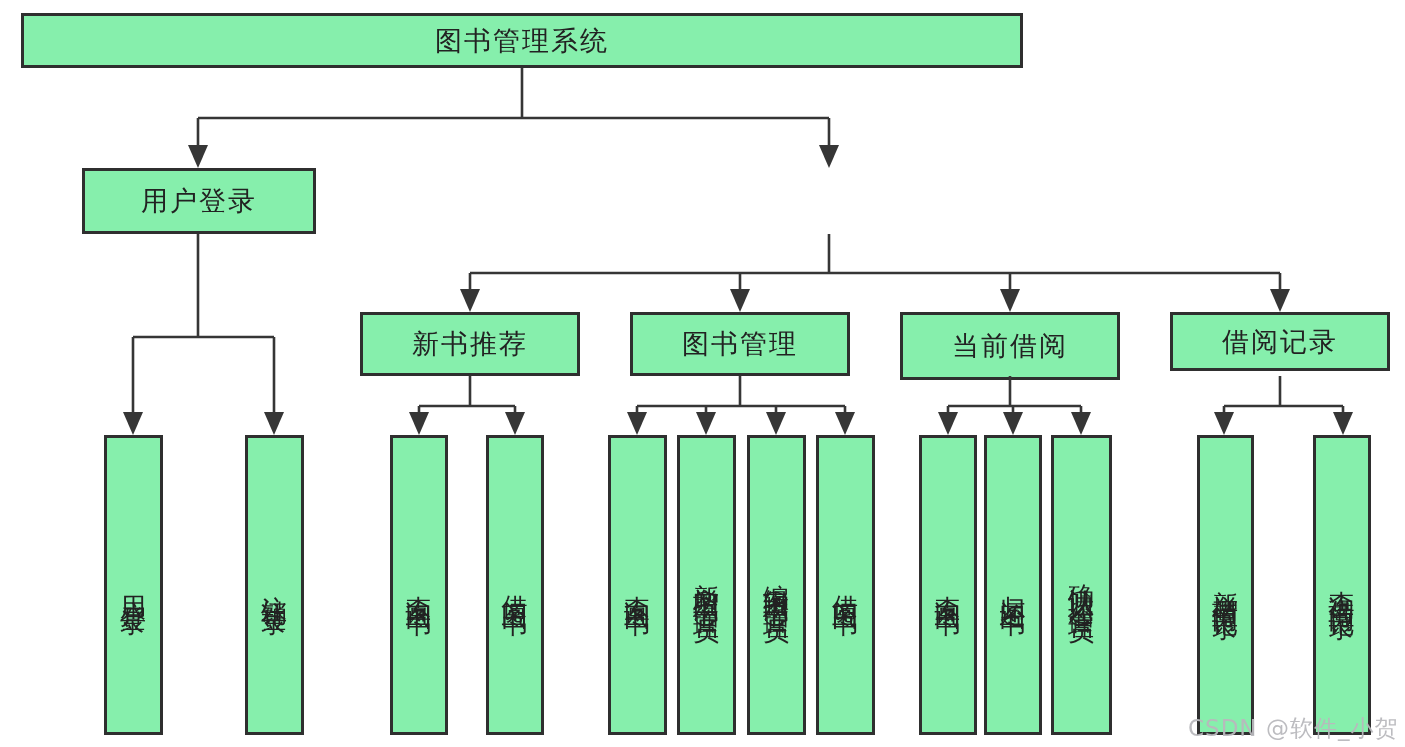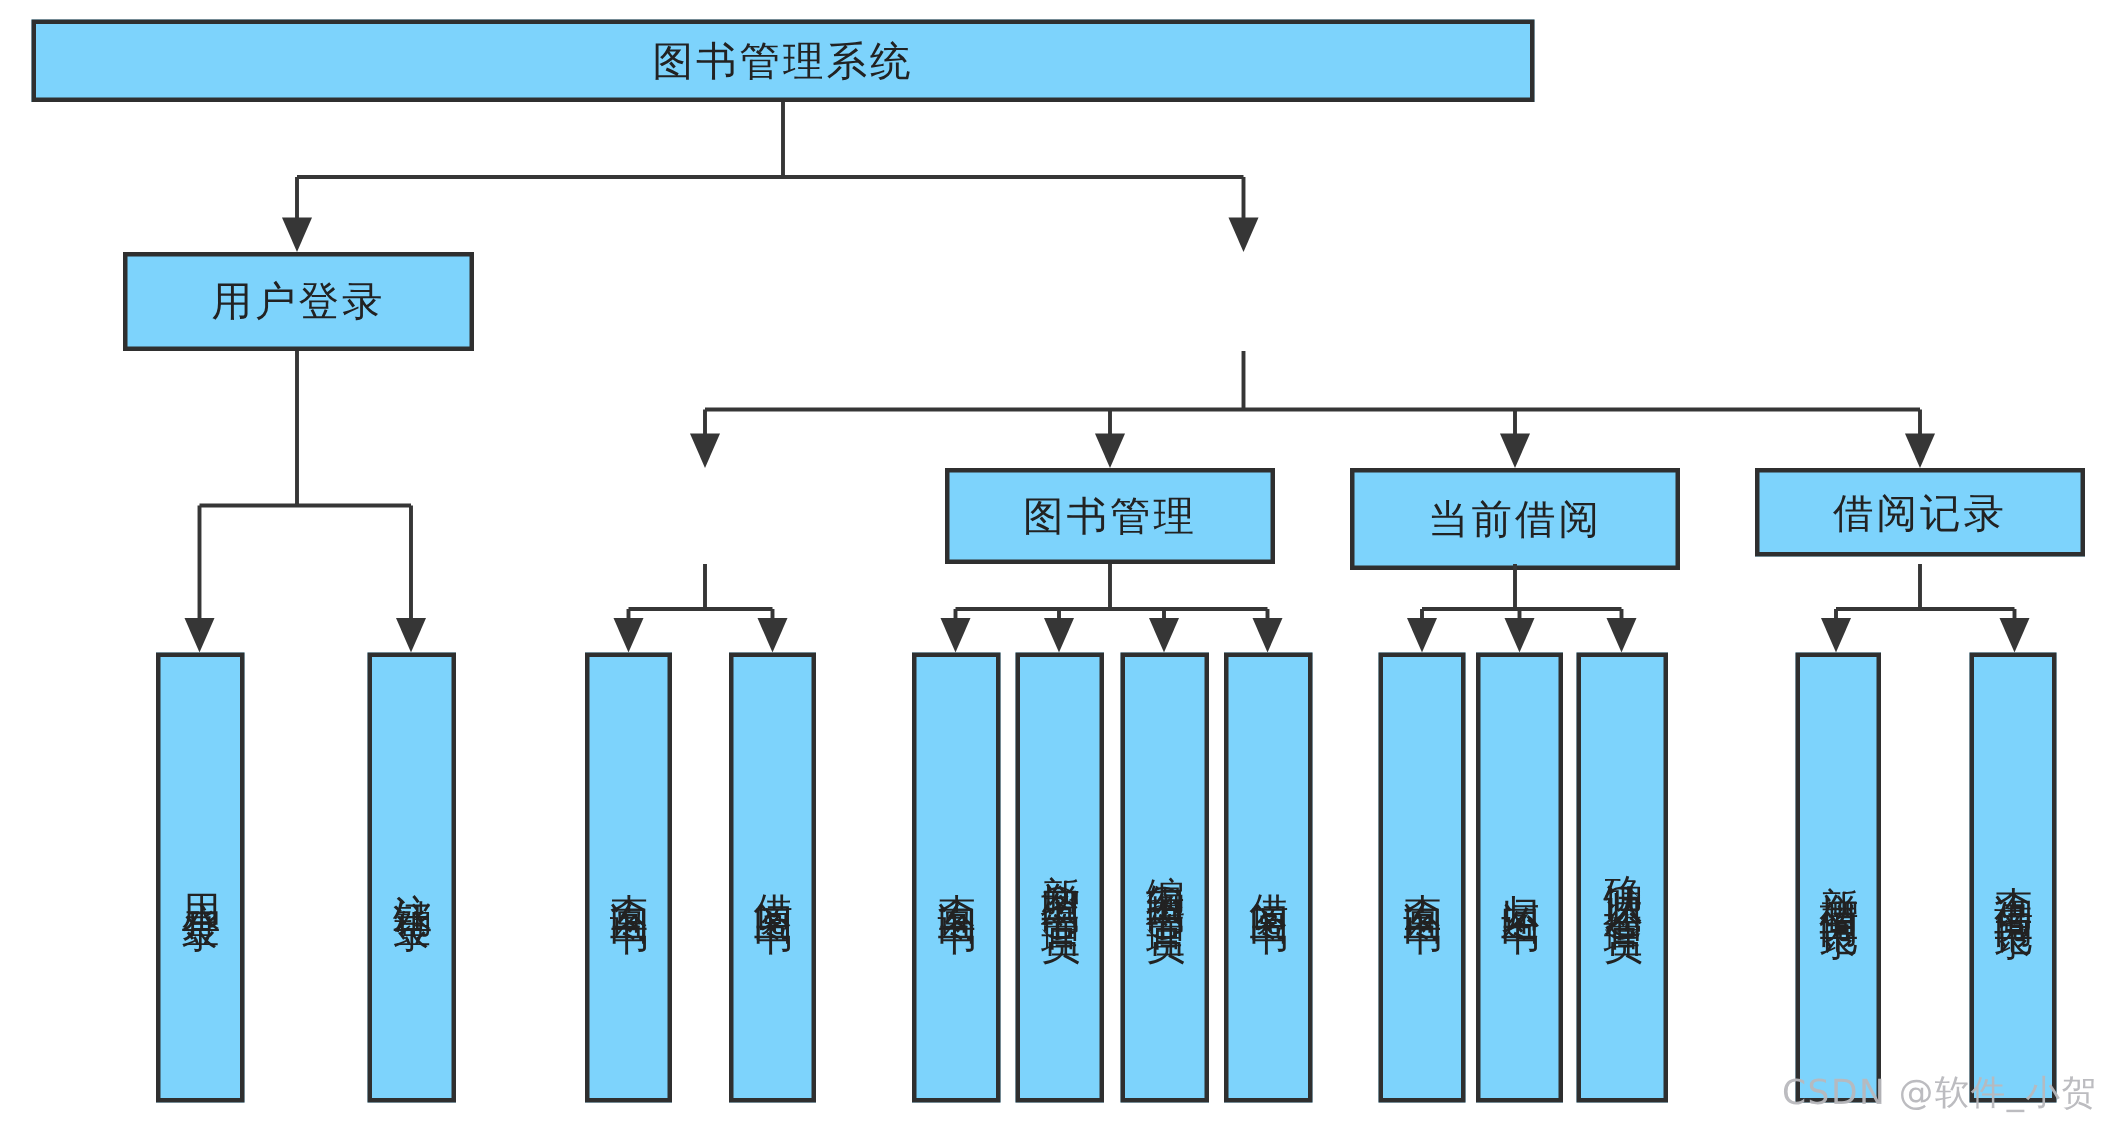--- a/index.html
+++ b/index.html
@@ -3,21 +3,21 @@
 <meta charset="utf-8">
 <title>图书管理系统</title>
 <style>
   html,body { margin:0; padding:0; background:#ffffff; }
   .canvas {
     position:relative; width:1405px; height:747px; background:#ffffff;
     font-family:"DejaVu Sans","Liberation Sans",sans-serif; color:#222222;
     overflow:hidden;
   }
   .node {
-    position:absolute; box-sizing:border-box; background:#7dd3fc;
+    position:absolute; box-sizing:border-box; background:#86efac;
     border:3px solid #2f2f2f; display:flex; align-items:center; justify-content:center;
     white-space:nowrap;
   }
   .hbox { font-size:27px; letter-spacing:2px; }
   .vbox {
     writing-mode:vertical-rl; text-orientation:mixed;
     font-size:26px; letter-spacing:5px; line-height:1;
   }
   .connectors { position:absolute; left:0; top:0; pointer-events:none; }
   .connectors path { stroke:#363636; stroke-width:2.6; fill:none; }
@@ -29,20 +29,21 @@
 </style>
 </head>
 <body>
 
 <div class="canvas">
 
   <div class="node hbox" style="left:21px;top:13px;width:1002px;height:55px">图书管理系统</div>
 
   <div class="node hbox" style="left:82px;top:168px;width:234px;height:66px">用户登录</div>
 
+  <div class="node hbox" style="left:360px;top:312px;width:220px;height:64px">新书推荐</div>
   <div class="node hbox" style="left:630px;top:312px;width:220px;height:64px">图书管理</div>
   <div class="node hbox" style="left:900px;top:312px;width:220px;height:68px">当前借阅</div>
   <div class="node hbox" style="left:1170px;top:312px;width:220px;height:59px">借阅记录</div>
 
   <div class="node vbox" style="left:104px;top:435px;width:59px;height:300px">用户登录</div>
   <div class="node vbox" style="left:245px;top:435px;width:59px;height:300px">注销登录</div>
 
   <div class="node vbox" style="left:390px;top:435px;width:58px;height:300px">查询图书</div>
   <div class="node vbox" style="left:486px;top:435px;width:58px;height:300px">借阅图书</div>
 

